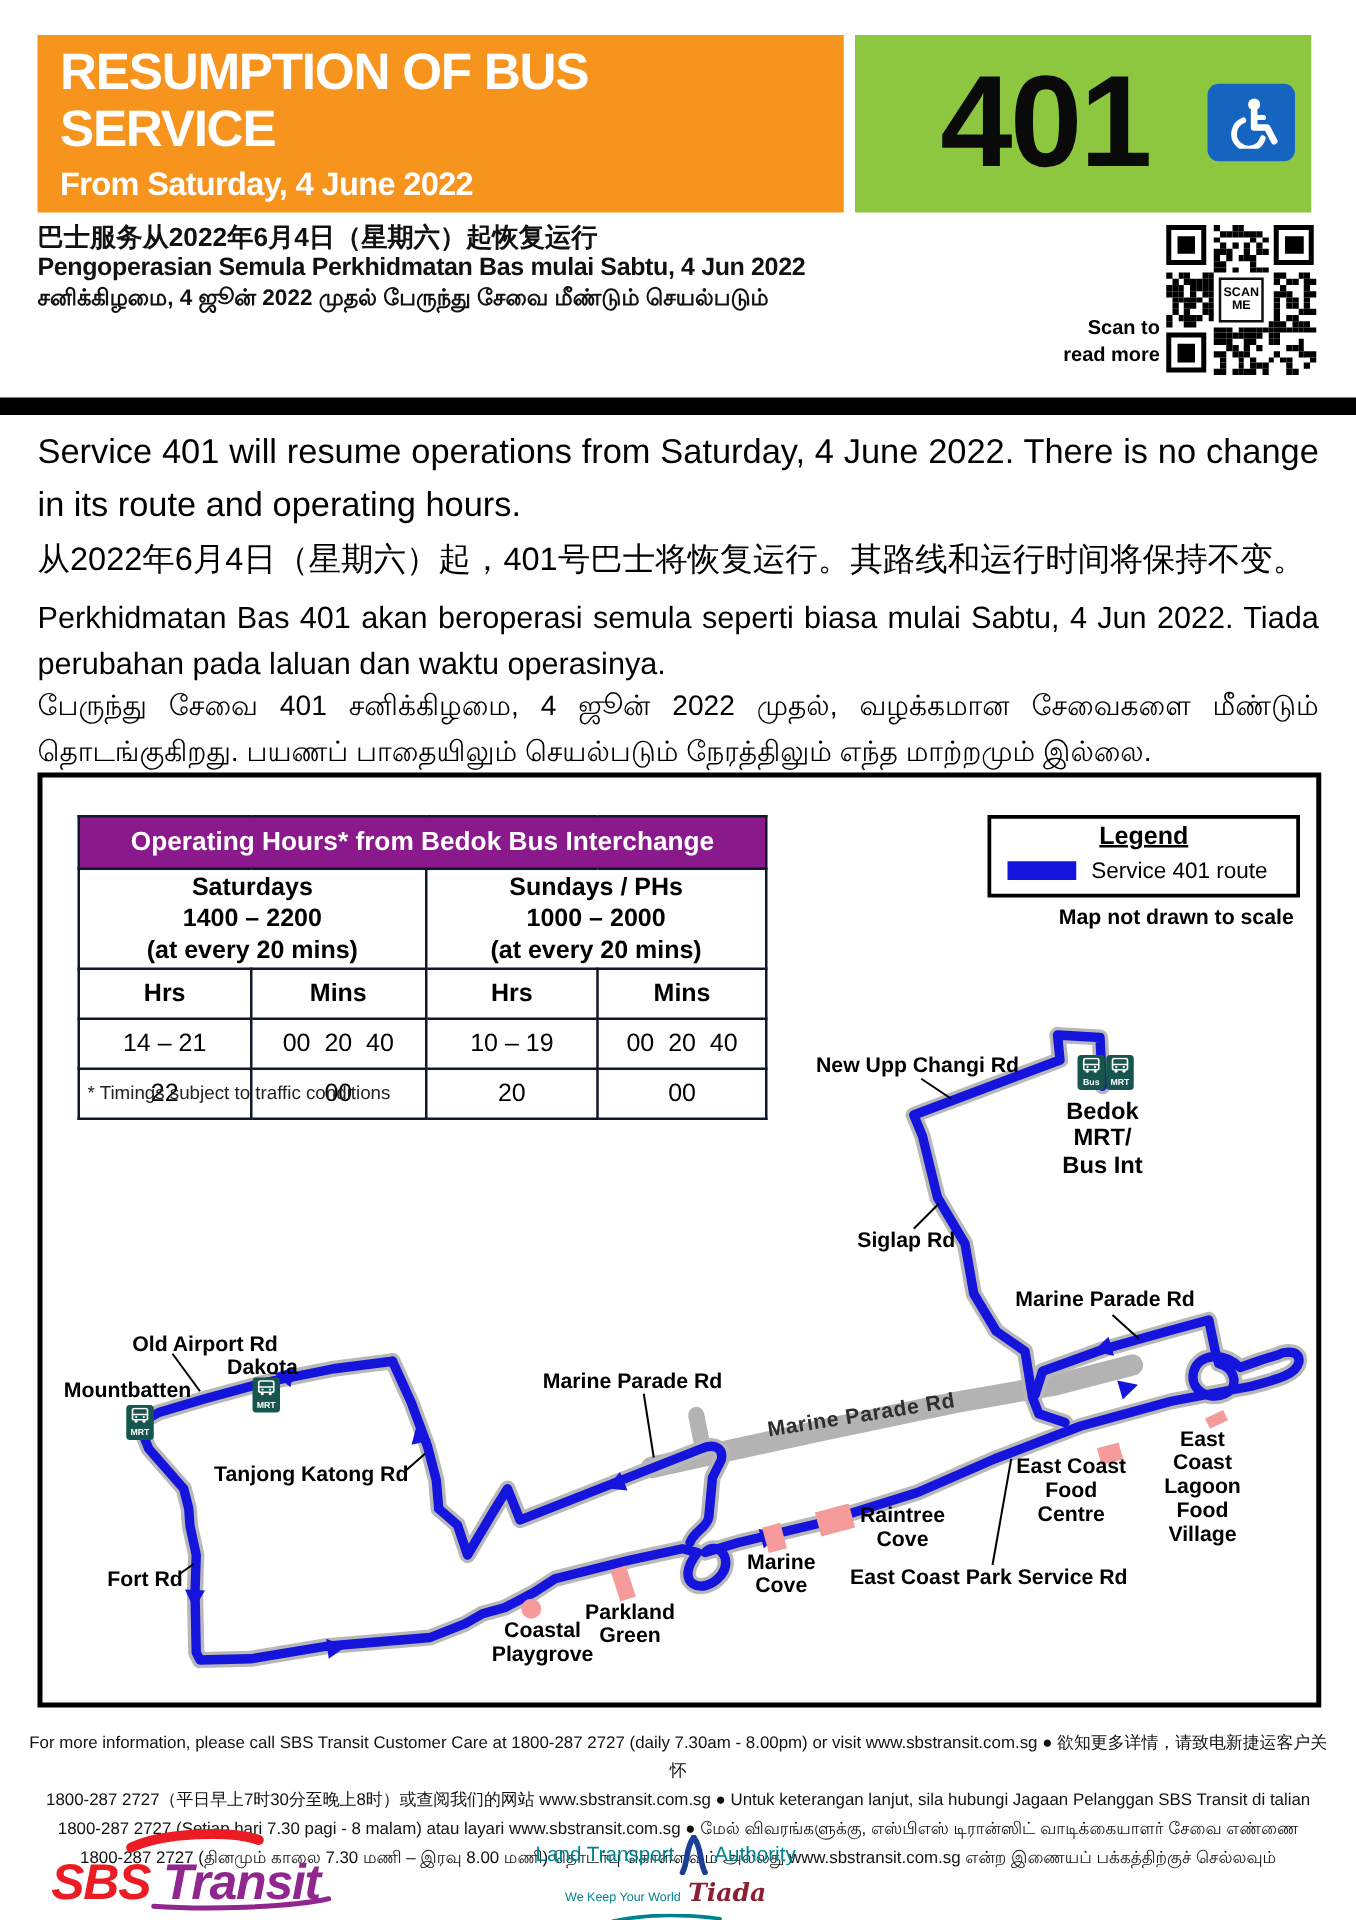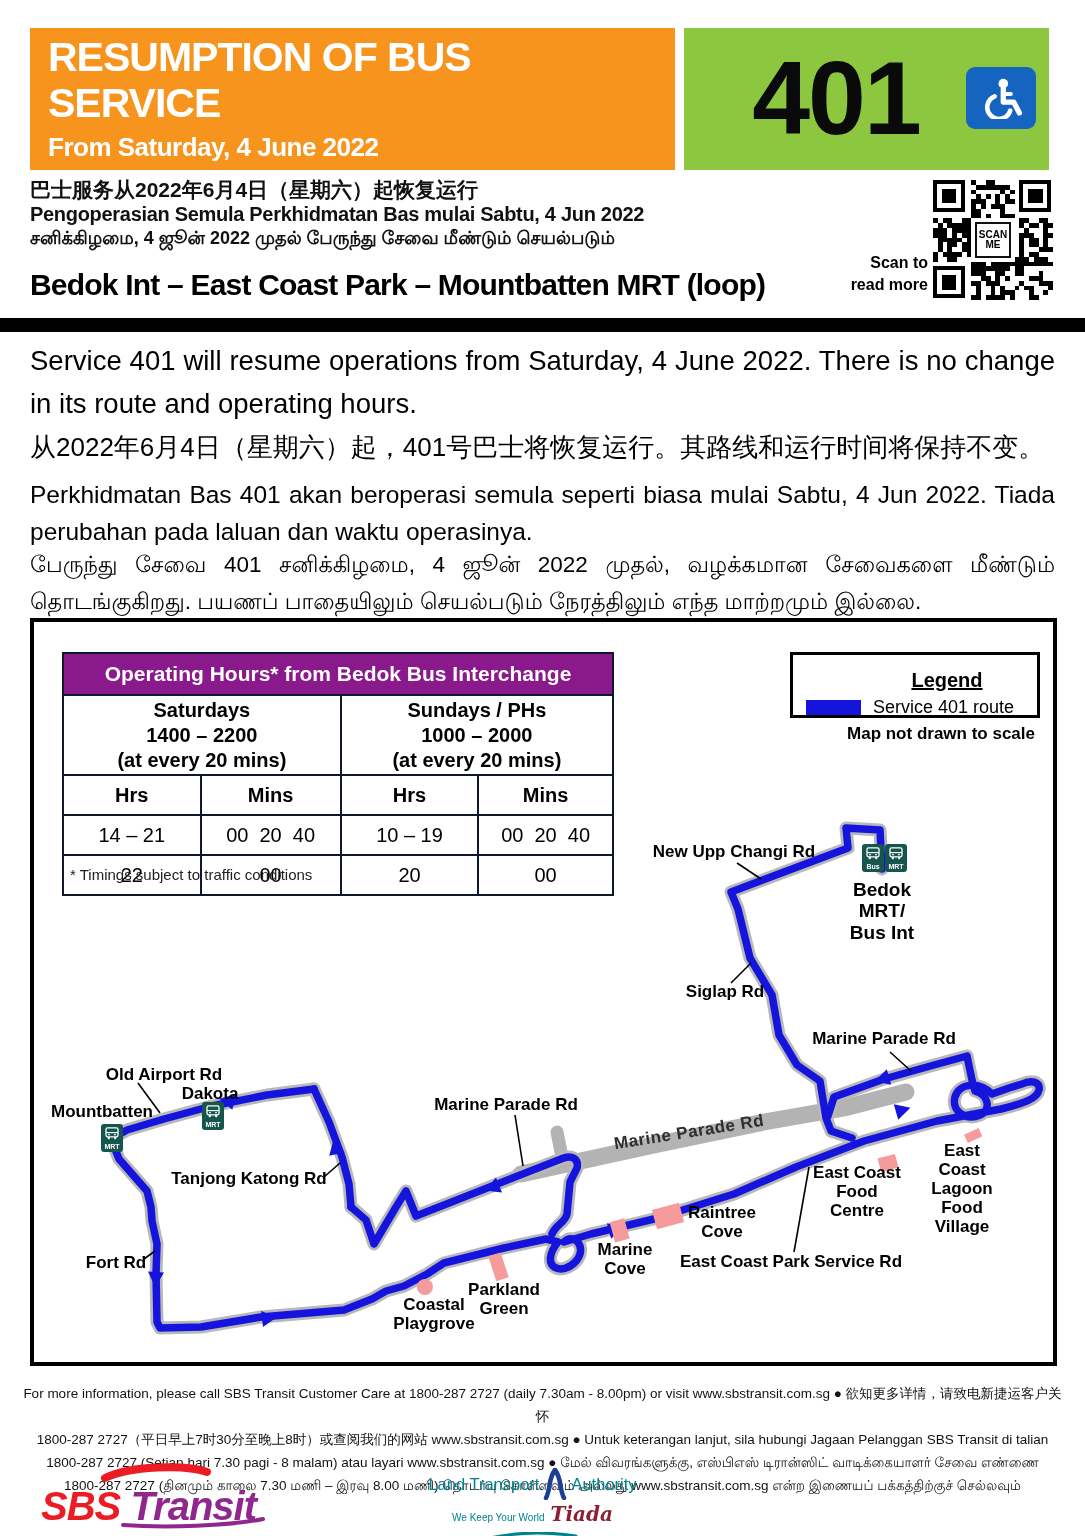--- a/index.html
+++ b/index.html
@@ -55,21 +55,21 @@
   .ophours{left:62px;top:652px;width:552px;border-collapse:collapse;}
   .ophours td{border:2px solid #0f172a;text-align:center;vertical-align:middle;}
   .op-title{background:#8A1A8B;color:#fff;font-weight:bold;font-size:21px;height:38px;border:2px solid #000;}
   .op-group{font-weight:bold;font-size:20px;line-height:1.25;height:76px;white-space:pre-line;}
   .op-head{font-weight:bold;font-size:20px;height:36px;}
   .op-cell{font-size:20px;height:36px;white-space:pre;}
   .footnote{left:70px;top:866px;font-size:15px;color:#222;}
 
   
   .legendbox{left:790px;top:652px;width:244px;height:60px;border:3px solid #000;}
-  .legend-title{width:100%;text-align:center;font-weight:bold;font-size:20px;text-decoration:underline;margin-top:14px;padding-left:32px;}
+  .legend-title{width:100%;text-align:center;font-weight:bold;font-size:20px;text-decoration:underline;margin-top:3px;}
   .legend-row{display:flex;align-items:center;margin:5px 0 0 13px;}
   .legend-swatch{width:55px;height:15px;background:#1414DC;margin-right:12px;}
   .legend-label{font-size:18px;}
   .scalenote{left:830px;top:724px;width:205px;text-align:right;font-weight:bold;font-size:17px;}
 
   
   .footer{left:20px;top:1383px;width:1045px;text-align:center;font-size:13.5px;line-height:1.7;color:#111;}
 
   
   .sbslogo{left:35px;top:1462px;width:260px;height:70px;}
@@ -102,21 +102,20 @@
         <path d="M22,10 L22,21.5 L31,21.5 L36,31" stroke="#fff" stroke-width="4.6" fill="none" stroke-linecap="round" stroke-linejoin="round"></path>
         <path d="M22,14.5 h6.5" stroke="#fff" stroke-width="3.6" fill="none" stroke-linecap="round"></path>
         <path d="M14.5,16.5 A10.2,10.2 0 1 0 28,29" stroke="#fff" stroke-width="4" fill="none" stroke-linecap="round"></path>
       </svg>
     </div>
   </div>
 
   <div class="abs sub sub-zh">巴士服务从2022年6月4日（星期六）起恢复运行</div>
   <div class="abs sub sub-ms">Pengoperasian Semula Perkhidmatan Bas mulai Sabtu, 4 Jun 2022</div>
   <div class="abs sub sub-ta">சனிக்கிழமை, 4 ஜூன் 2022 முதல் பேருந்து சேவை மீண்டும் செயல்படும்</div>
-  <div class="abs route-title">Bedok Int – East Coast Park – Mountbatten MRT (loop)</div>
 
   <div class="abs scan-hint pre">Scan to
 read more</div>
   <div class="abs qr" id="qr">
       <div class="qr-cell" style="left: 100.8px; top: 115.2px; width: 4.8px; height: 4.8px;"></div>
       <div class="qr-cell" style="left: 96px; top: 115.2px; width: 4.8px; height: 4.8px;"></div>
       <div class="qr-cell" style="left: 76.8px; top: 115.2px; width: 4.8px; height: 4.8px;"></div>
       <div class="qr-cell" style="left: 67.2px; top: 115.2px; width: 4.8px; height: 4.8px;"></div>
       <div class="qr-cell" style="left: 62.4px; top: 115.2px; width: 4.8px; height: 4.8px;"></div>
       <div class="qr-cell" style="left: 57.6px; top: 115.2px; width: 4.8px; height: 4.8px;"></div>

